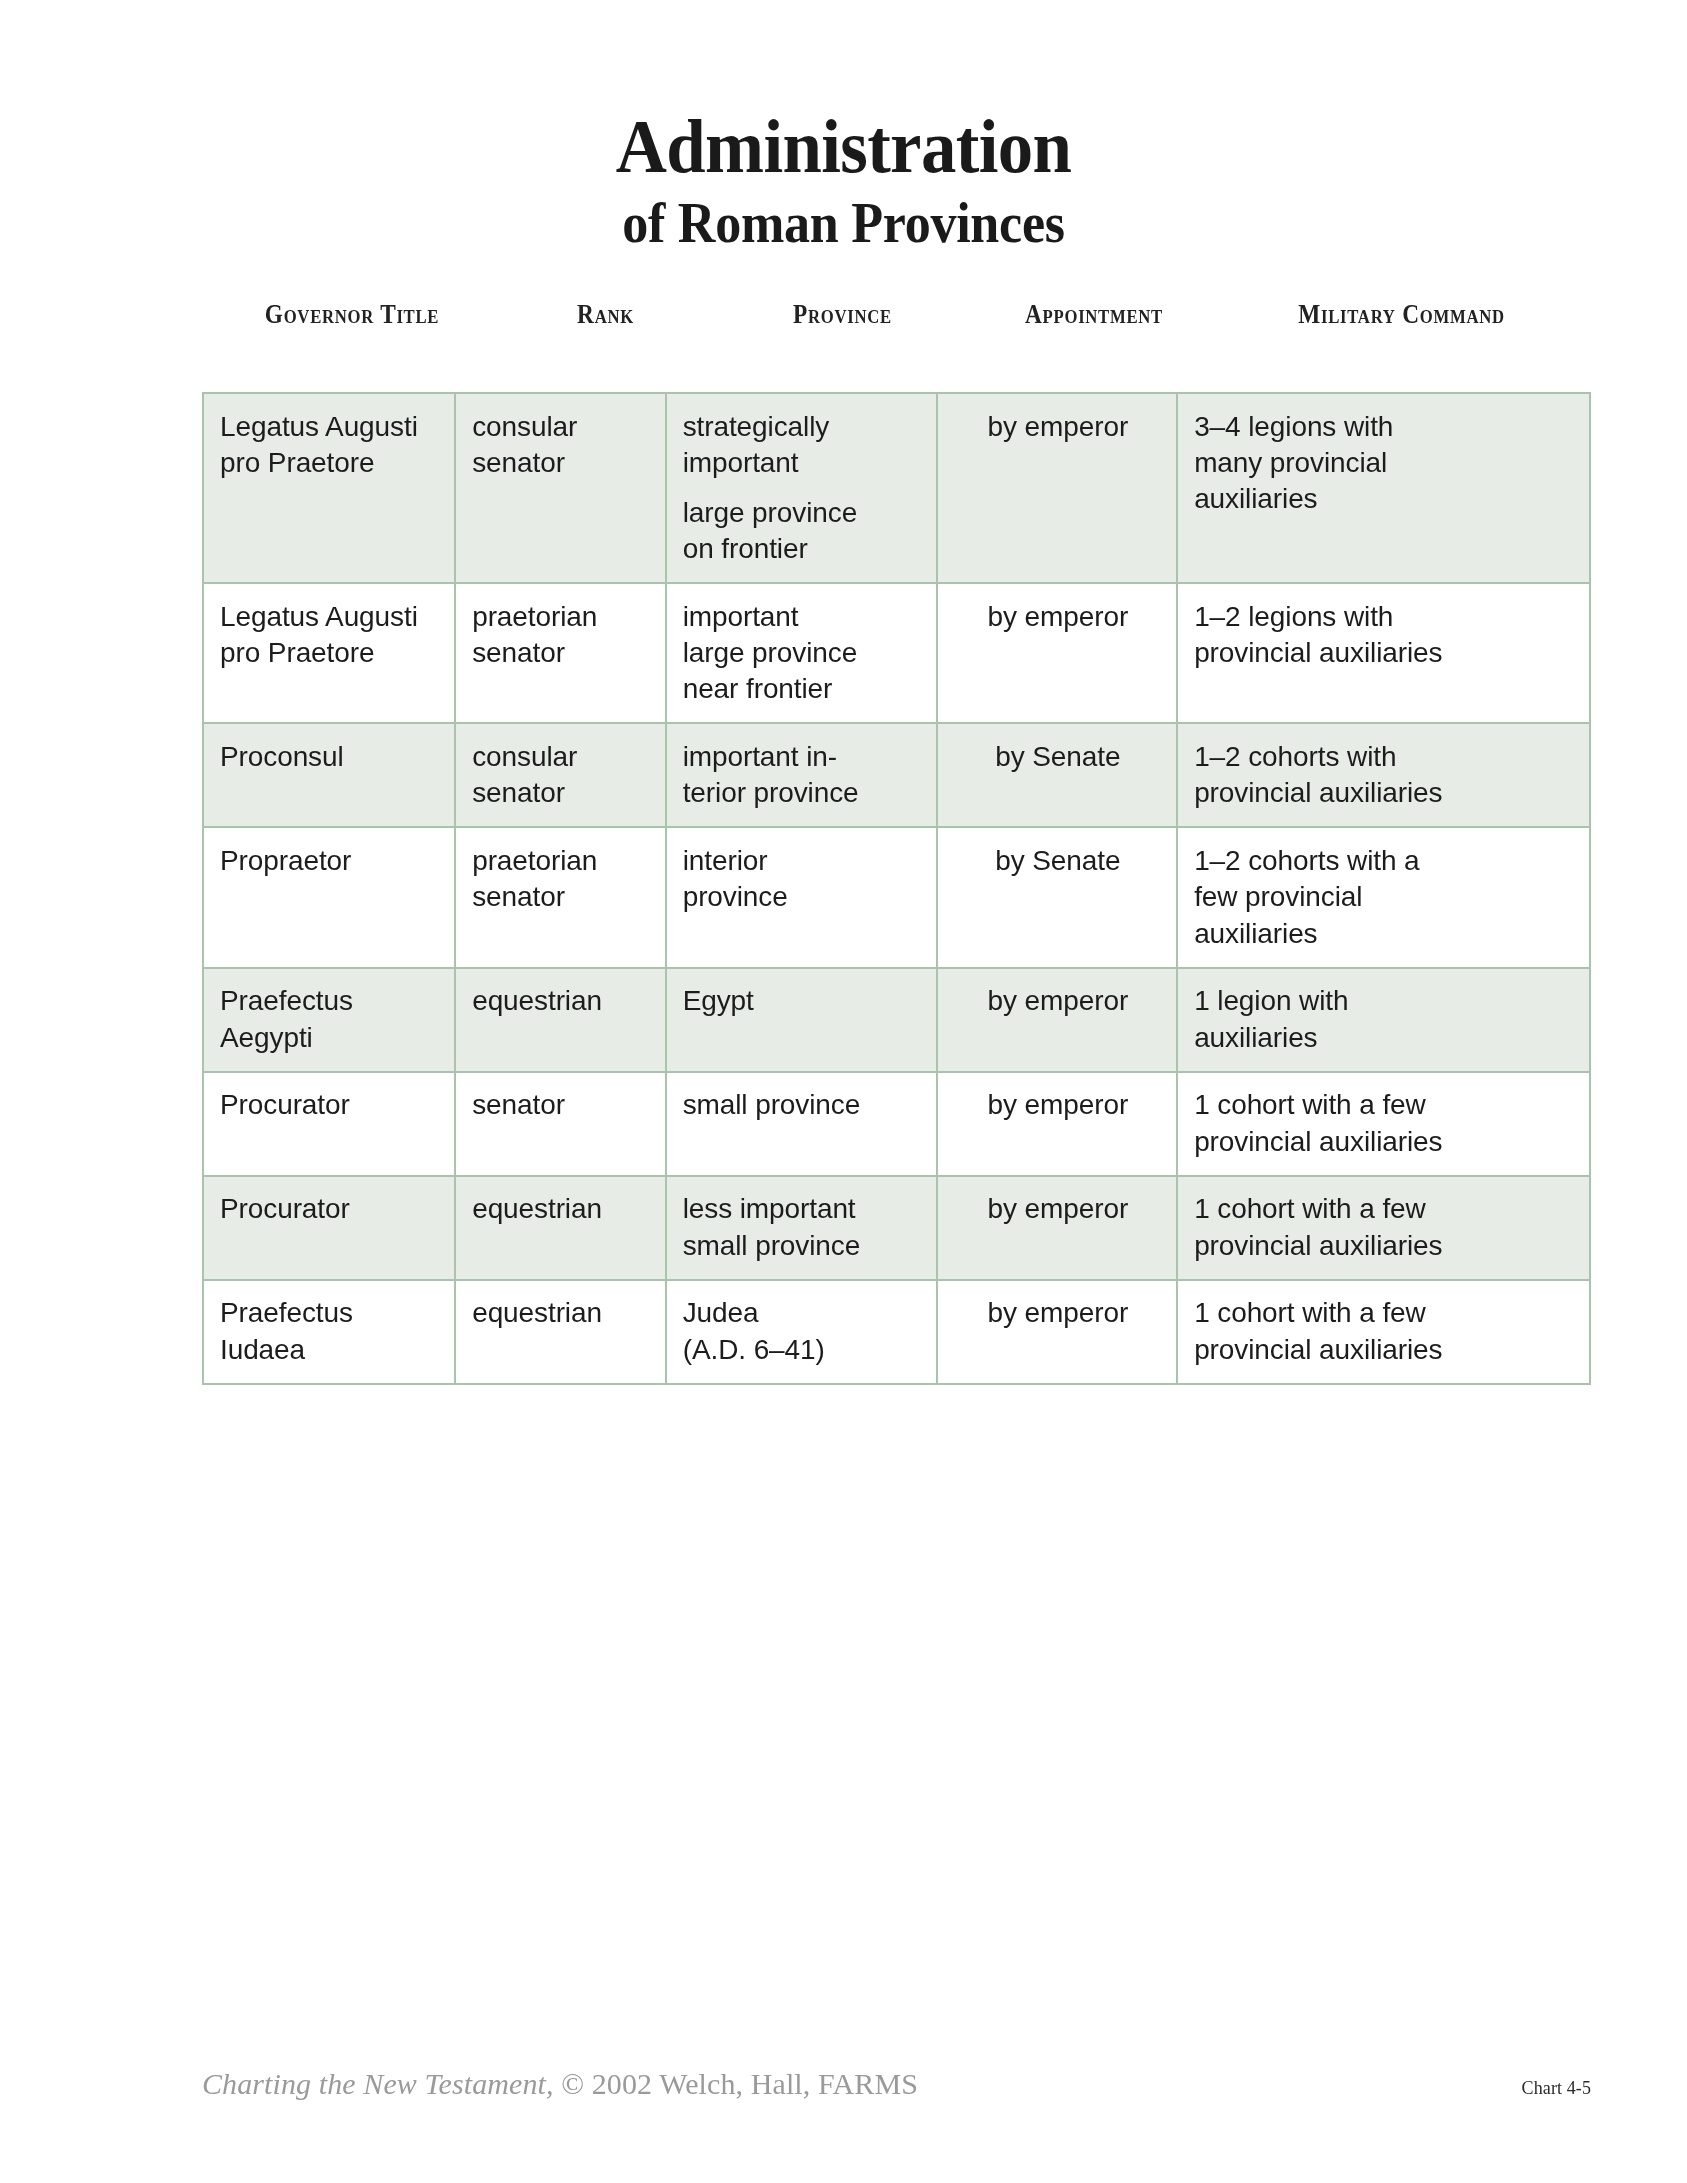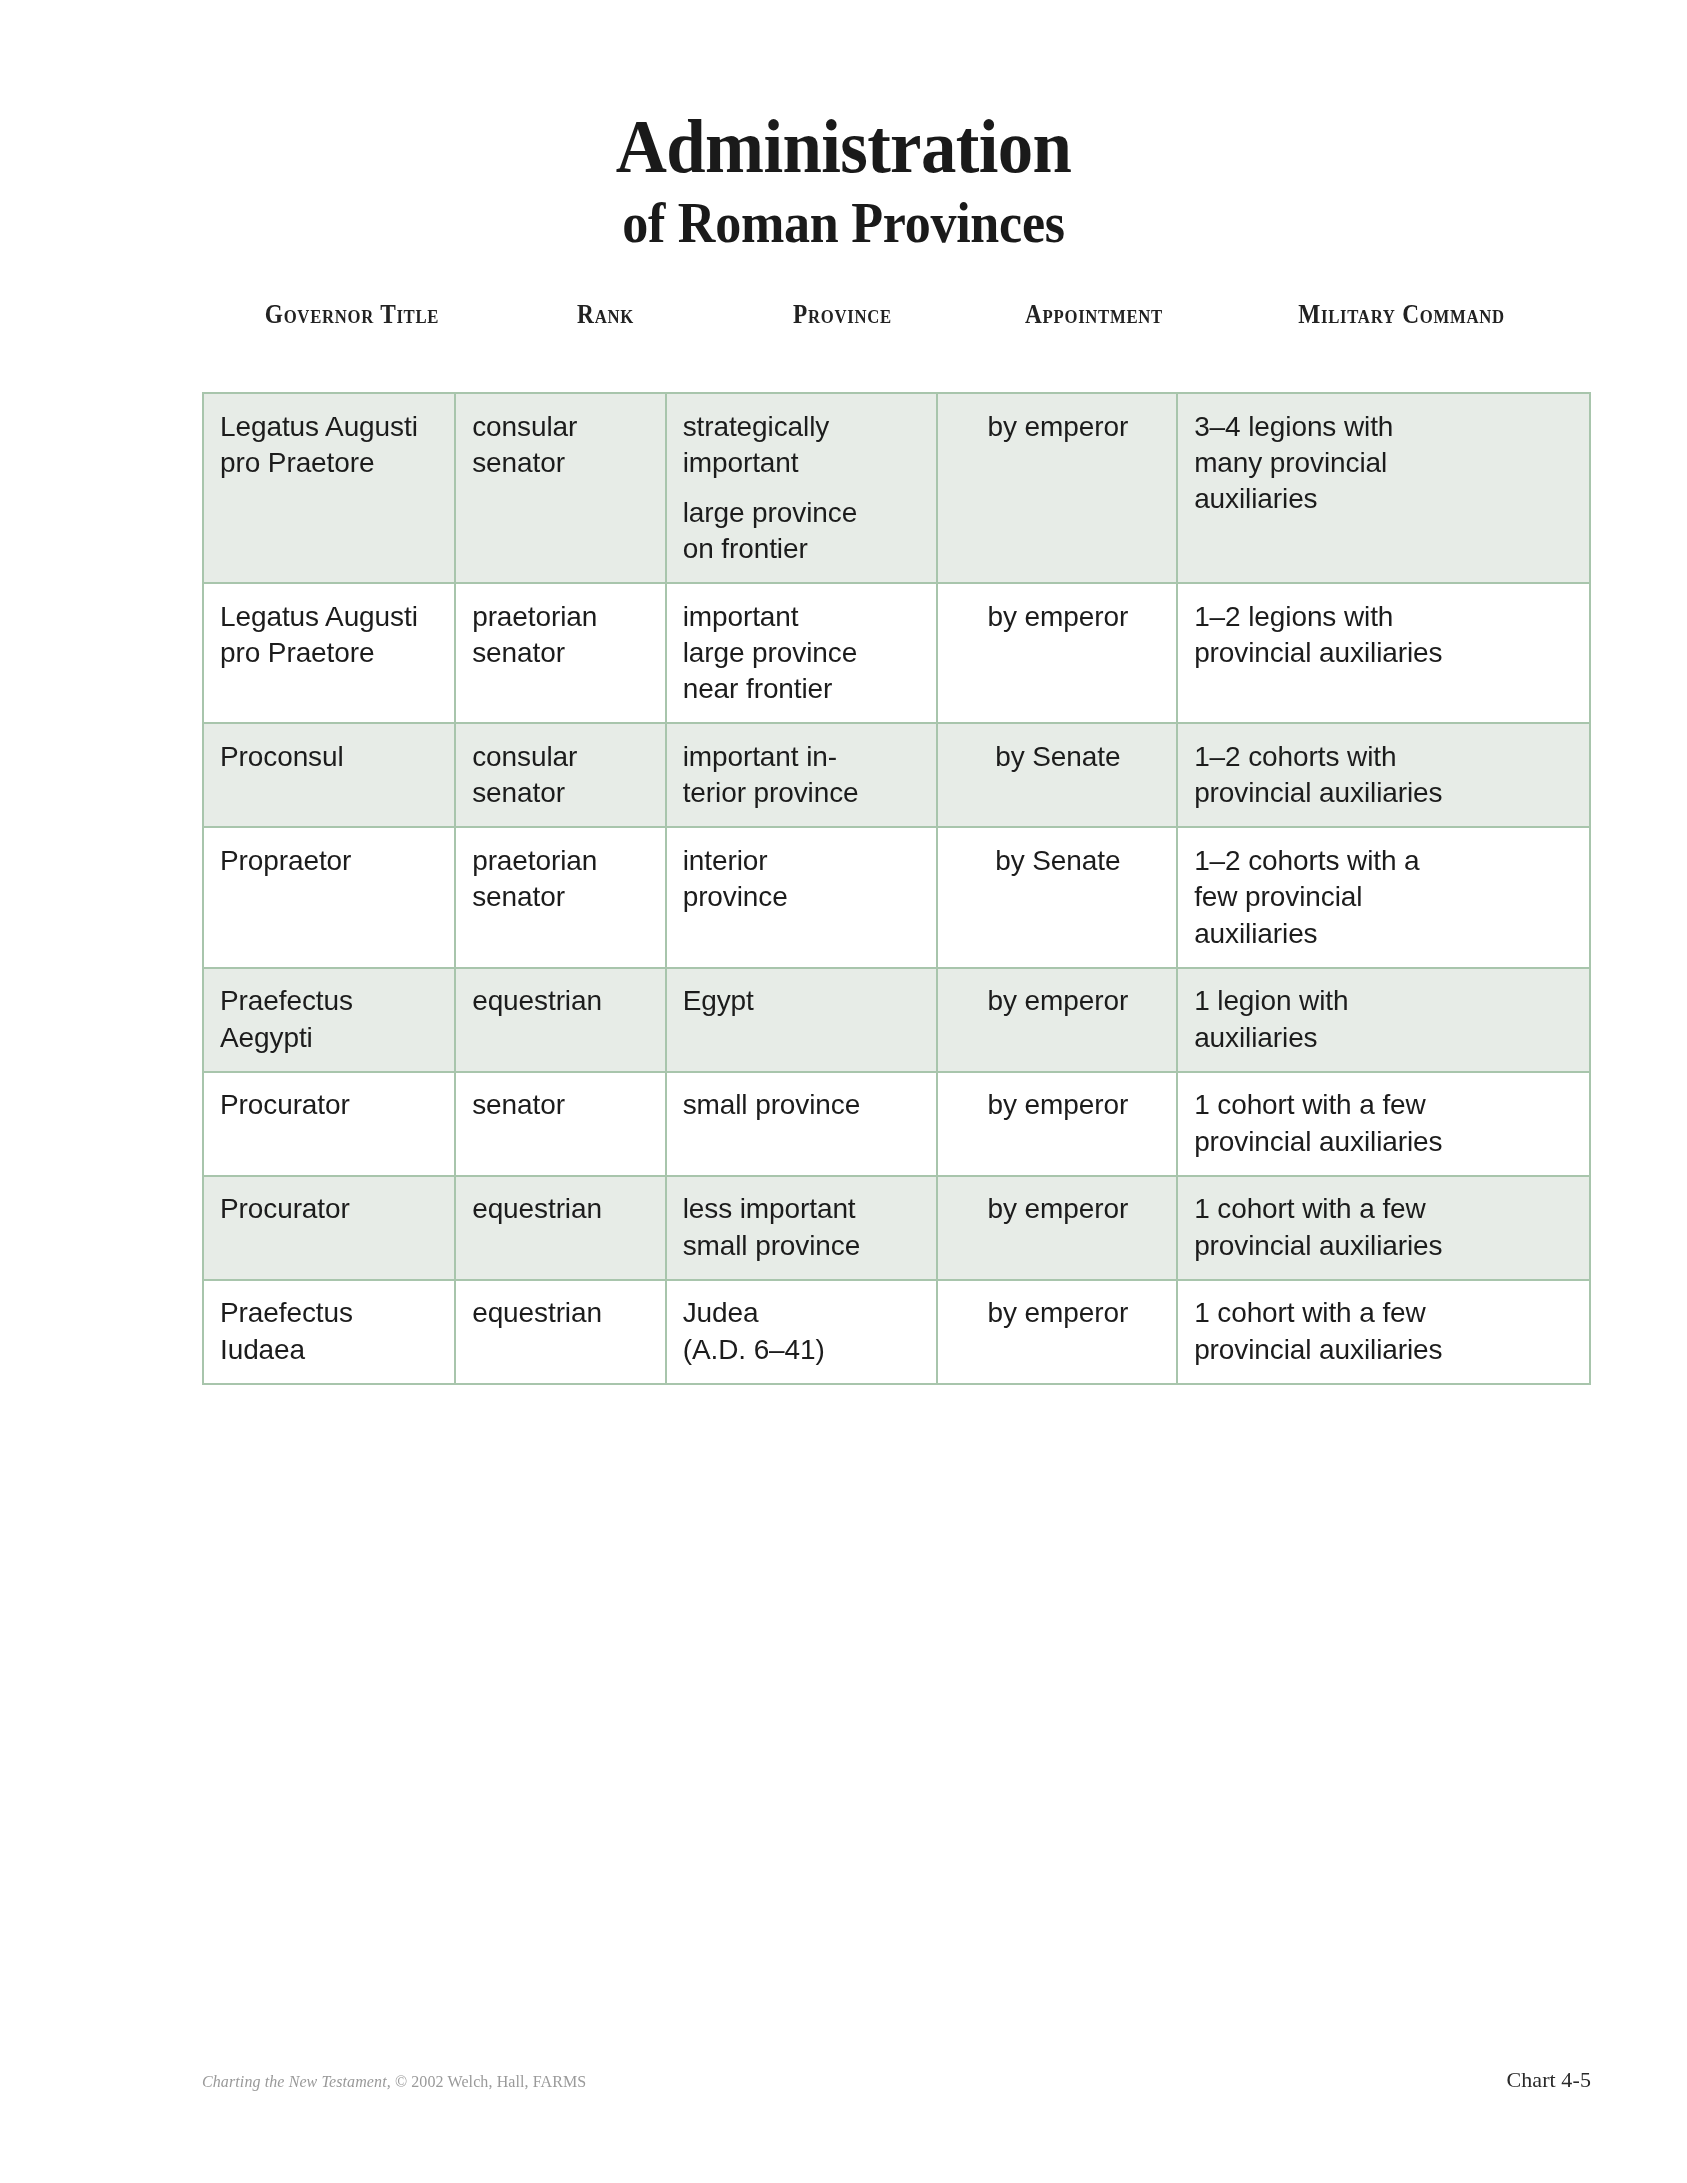--- a/index.html
+++ b/index.html
@@ -114,28 +114,28 @@
     position: absolute;
     left: 202px;
     top: 2067px;
     width: 1389px;
     display: flex;
     justify-content: space-between;
     align-items: baseline;
   }
   .footer-left {
     font-family: "Liberation Serif", serif;
-    font-size: 16px;
+    font-size: 30px;
     color: #9a9a9a;
     letter-spacing: 0.1px;
   }
   .footer-left .italic { font-style: italic; }
   .footer-right {
     font-family: "Liberation Serif", serif;
-    font-size: 22px;
+    font-size: 18px;
     color: #2a2a2a;
     letter-spacing: 0.1px;
   }
 </style>
 </head>
 <body>
 
 <div class="title-block">
   <div class="title-line-1">Administration</div>
   <div class="title-line-2">of Roman Provinces</div>

